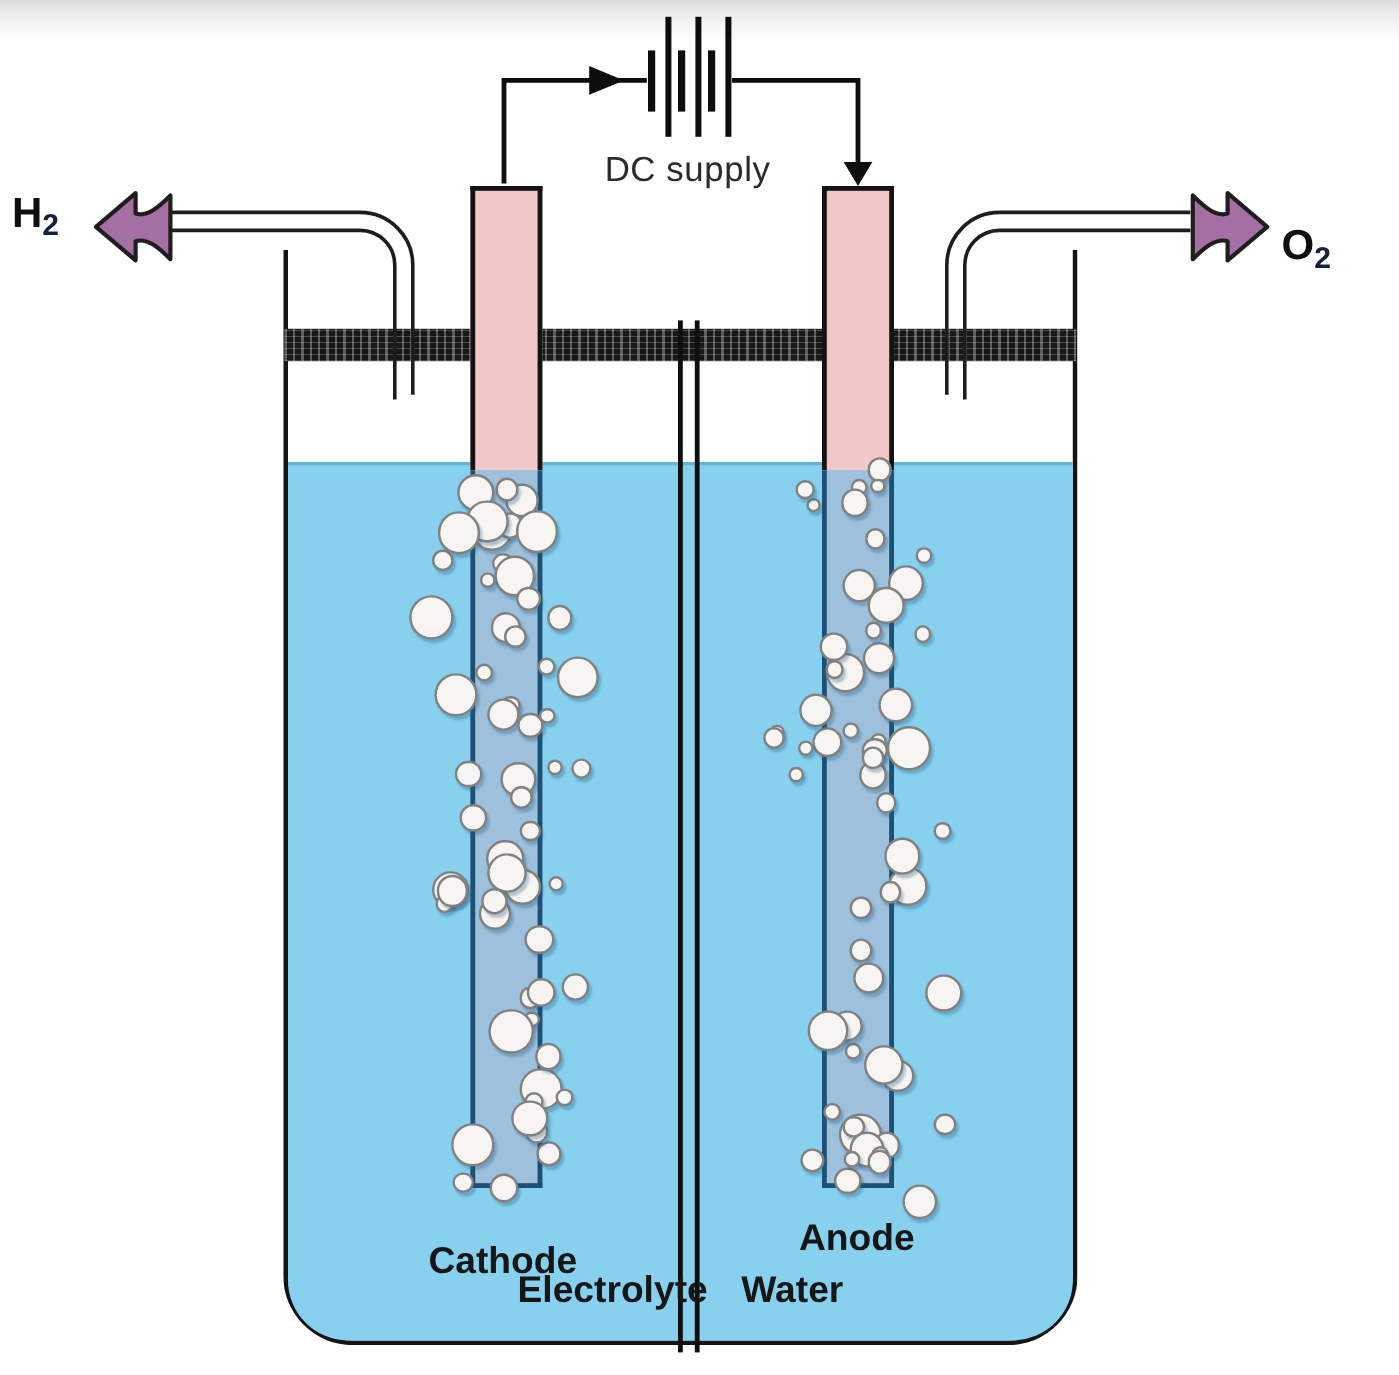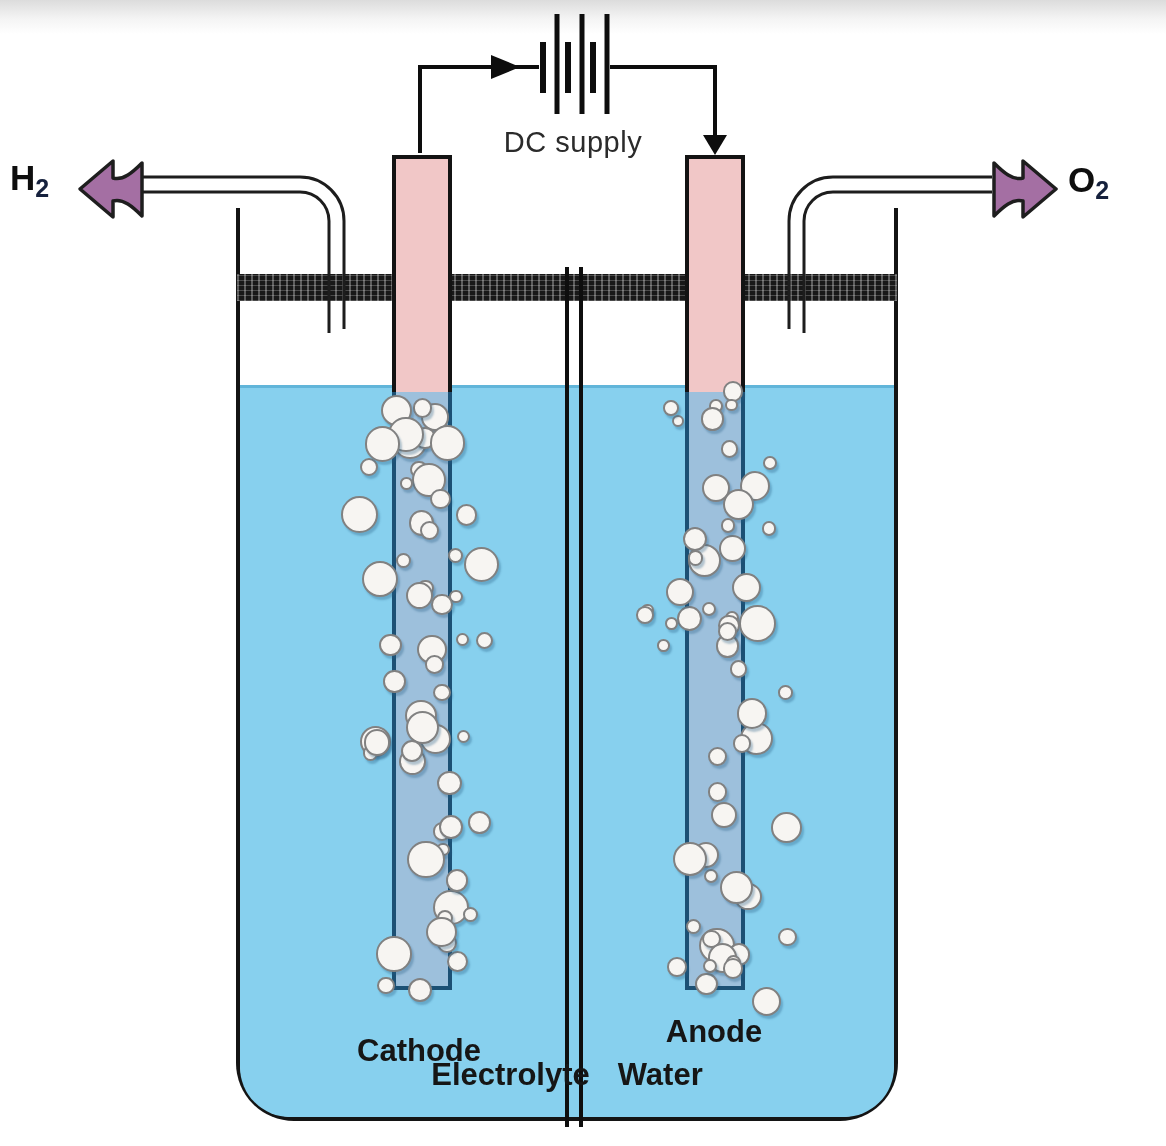--- a/index.html
+++ b/index.html
@@ -67,21 +67,21 @@
   .overlay{position:absolute; left:0; top:0; width:1166px; height:1146px; pointer-events:none;}
   
   .lbl{position:absolute; color:var(--ink); white-space:nowrap;}
   .dc-label{
     left:573px; top:126px; transform:translateX(-50%);
     font-size:29px; font-weight:500; color:#2b2b2b; letter-spacing:.5px;
   }
   .gas-label{font-size:35px; font-weight:700; color:#0e0e0e;}
   .gas-label sub{font-size:25px; line-height:0; vertical-align:-7px; color:#16213d;}
   .gas-h2{left:10px; top:158px;}
-  .gas-o2{left:1068px; top:160px;}
+  .gas-o2{left:1068px; top:185px;}
   .electrode-label{
     font-size:31px; font-weight:700; transform:translateX(-50%); top:1014px;
   }
   .cathode-label{left:419px;margin-top:19px;}
   .anode-label{left:714px;}
   .bottom-row{
     position:absolute; left:236px; top:1057px; width:662px;
     display:flex; justify-content:center; gap:28px;
     font-size:31px; font-weight:700; color:var(--ink);
   }

